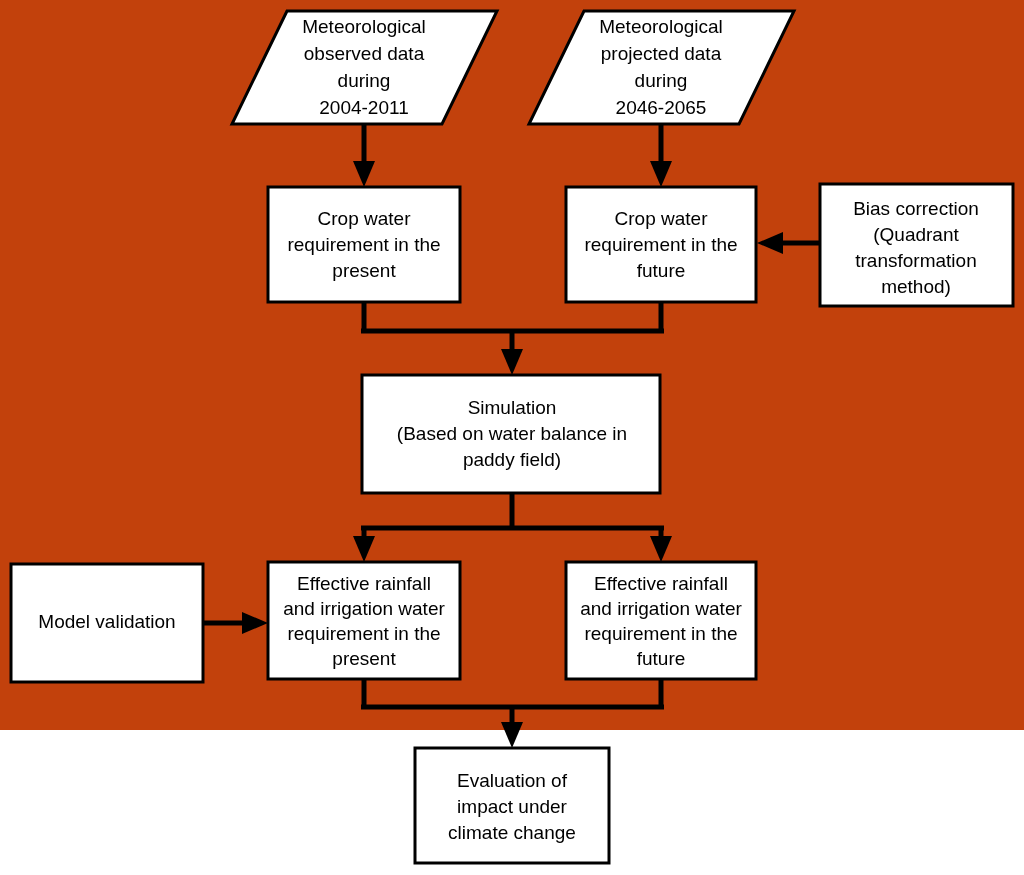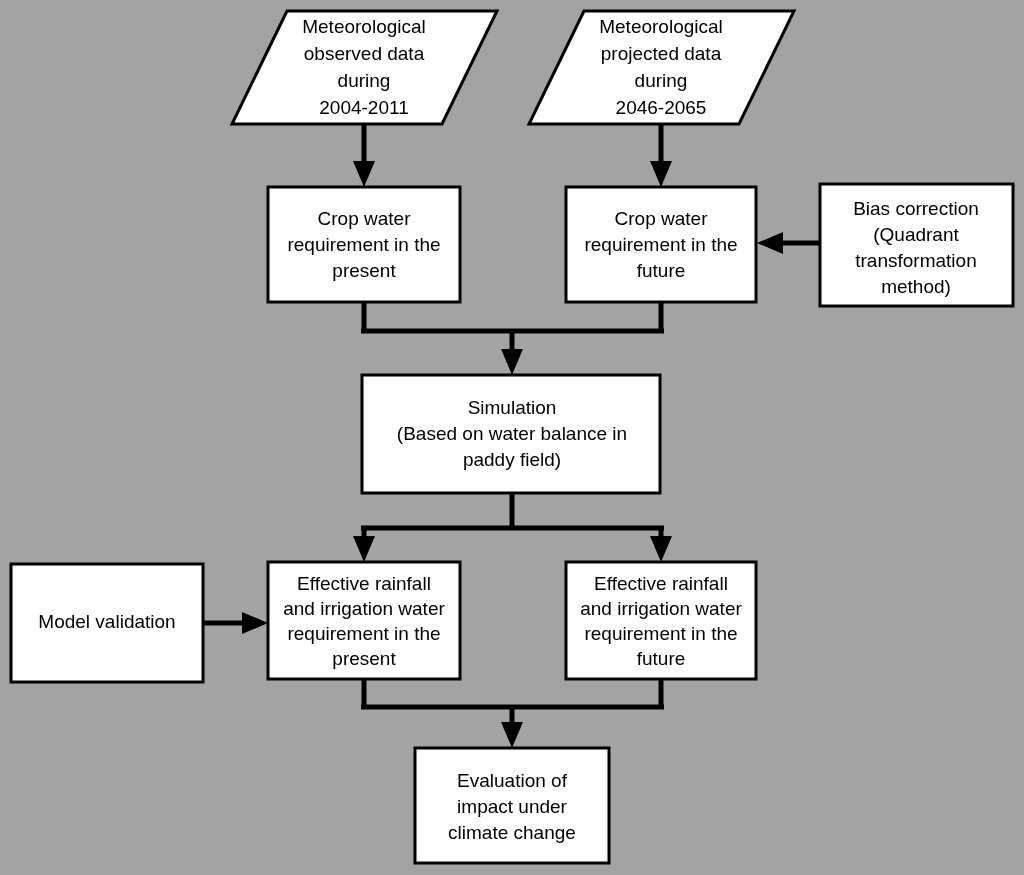--- a/index.html
+++ b/index.html
@@ -9,22 +9,22 @@
   }
   body {
     width: 1024px;
     height: 875px;
     font-family: "Liberation Sans", sans-serif;
     overflow: hidden;
   }
   #flowchart-root {
     position: relative;
     width: 1024px;
-    height: 875px;
-    background: #a3a3a3;
+    height: 730px;
+    background: #c2410c;
   }
   svg.chart-canvas {
     display: block;
     width: 1024px;
     height: 875px;
   }
   .node-shape {
     fill: #ffffff;
     stroke: #000000;
     stroke-width: 3;

